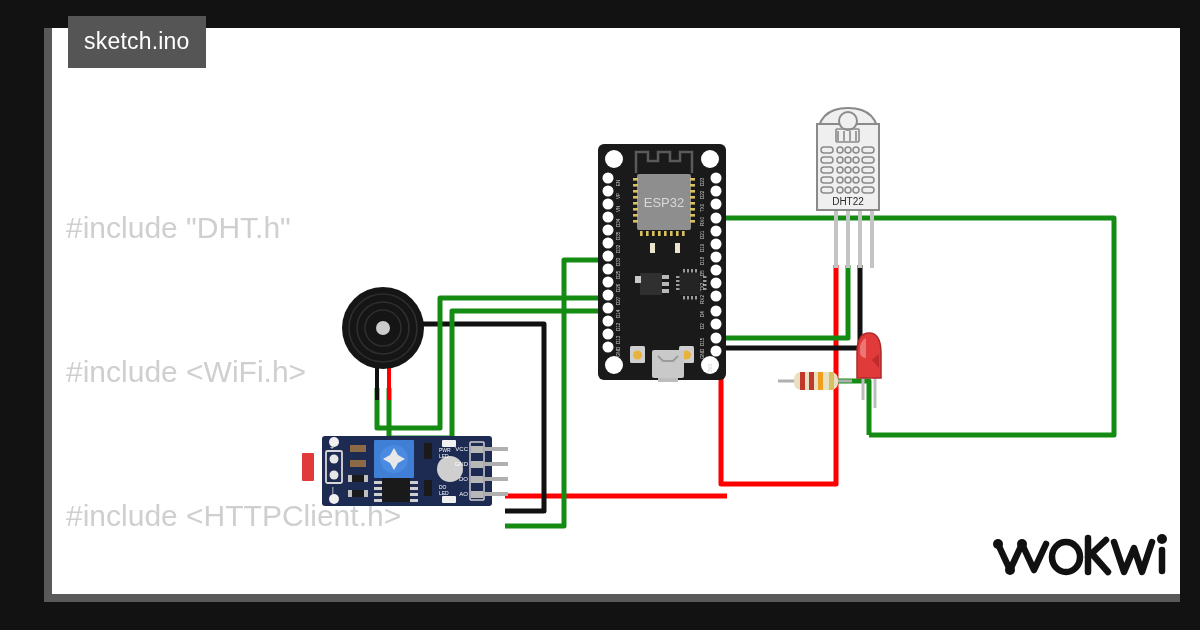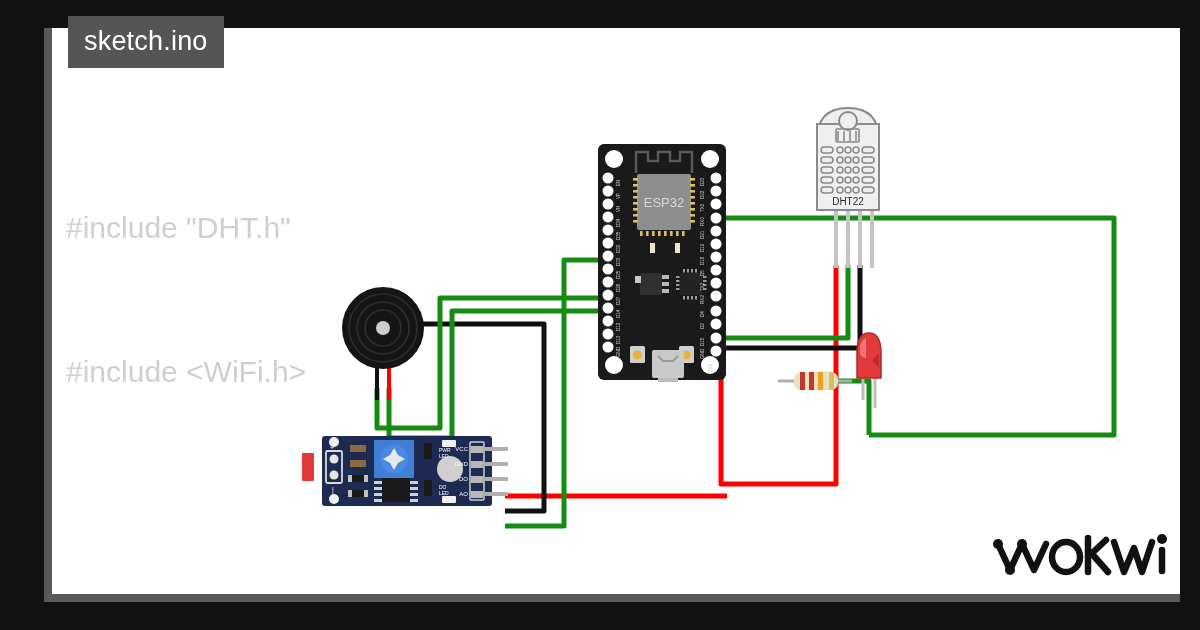--- a/index.html
+++ b/index.html
@@ -18,21 +18,21 @@
   #canvas{
     position:absolute;left:52px;top:28px;width:1128px;height:566px;
     background:#ffffff;overflow:hidden;
   }
 
   
   #tab{
     position:absolute;left:68px;top:16px;
     background:#555555;color:#ffffff;
     padding:6px 16px 8px 16px;
-    font-size:27px;line-height:38px;letter-spacing:.2px;
+    font-size:23px;line-height:38px;letter-spacing:.2px;
     z-index:40;white-space:nowrap;
   }
 
   
   #code{
     position:absolute;left:14px;top:80px;width:1000px;
     color:#cfcfcf;
     font-size:30px;line-height:48px;
     white-space:pre;
     z-index:5;
@@ -50,20 +50,21 @@
 
 <div id="stage">
 
   <div id="bezel"></div>
 
   <div id="canvas">
 
     <div id="code">
       <span class="ln">#include "DHT.h"</span>
       <span class="ln">#include &lt;WiFi.h&gt;</span>
+      <span class="ln">#include &lt;HTTPClient.h&gt;</span>
       
       
       
       
       
       
       
       
     </div>
 

